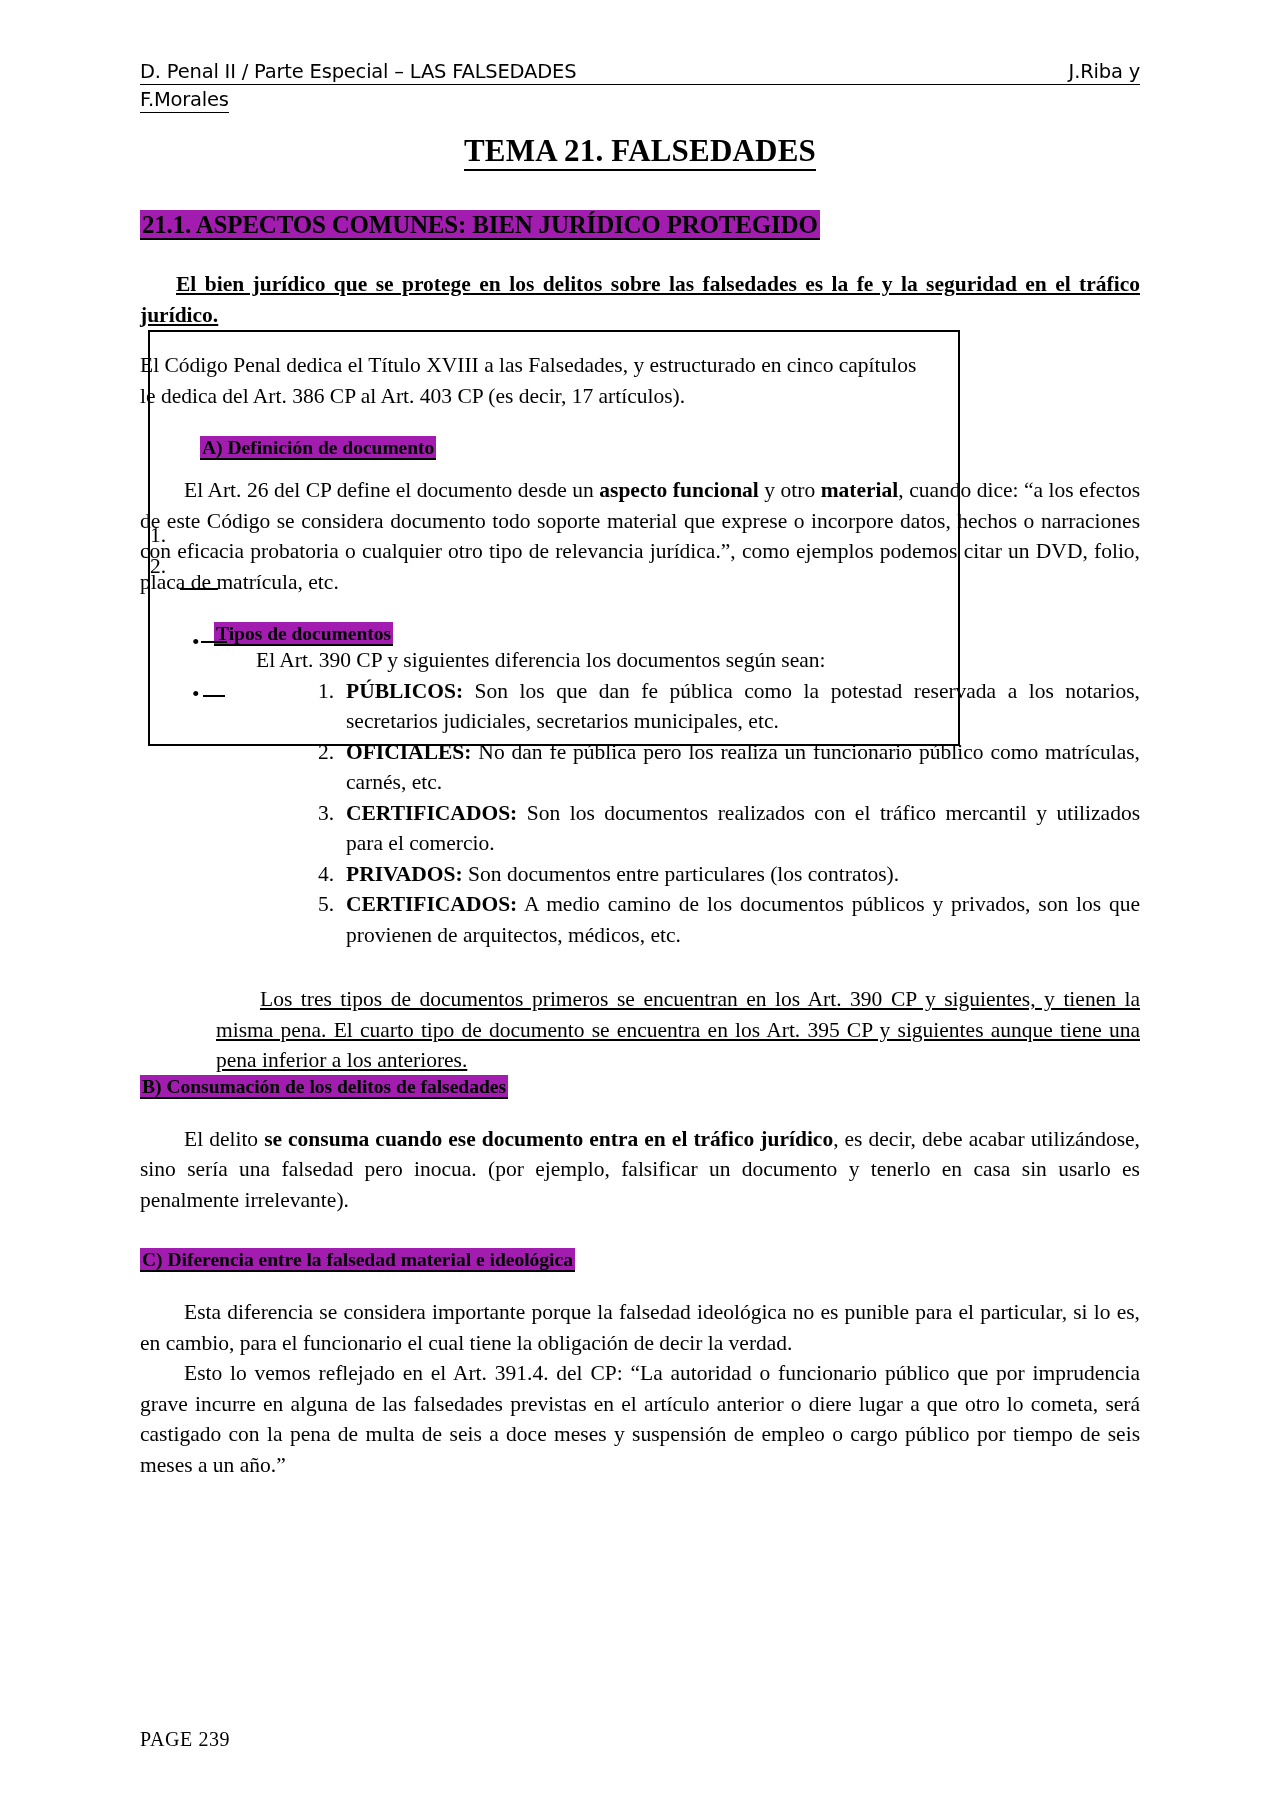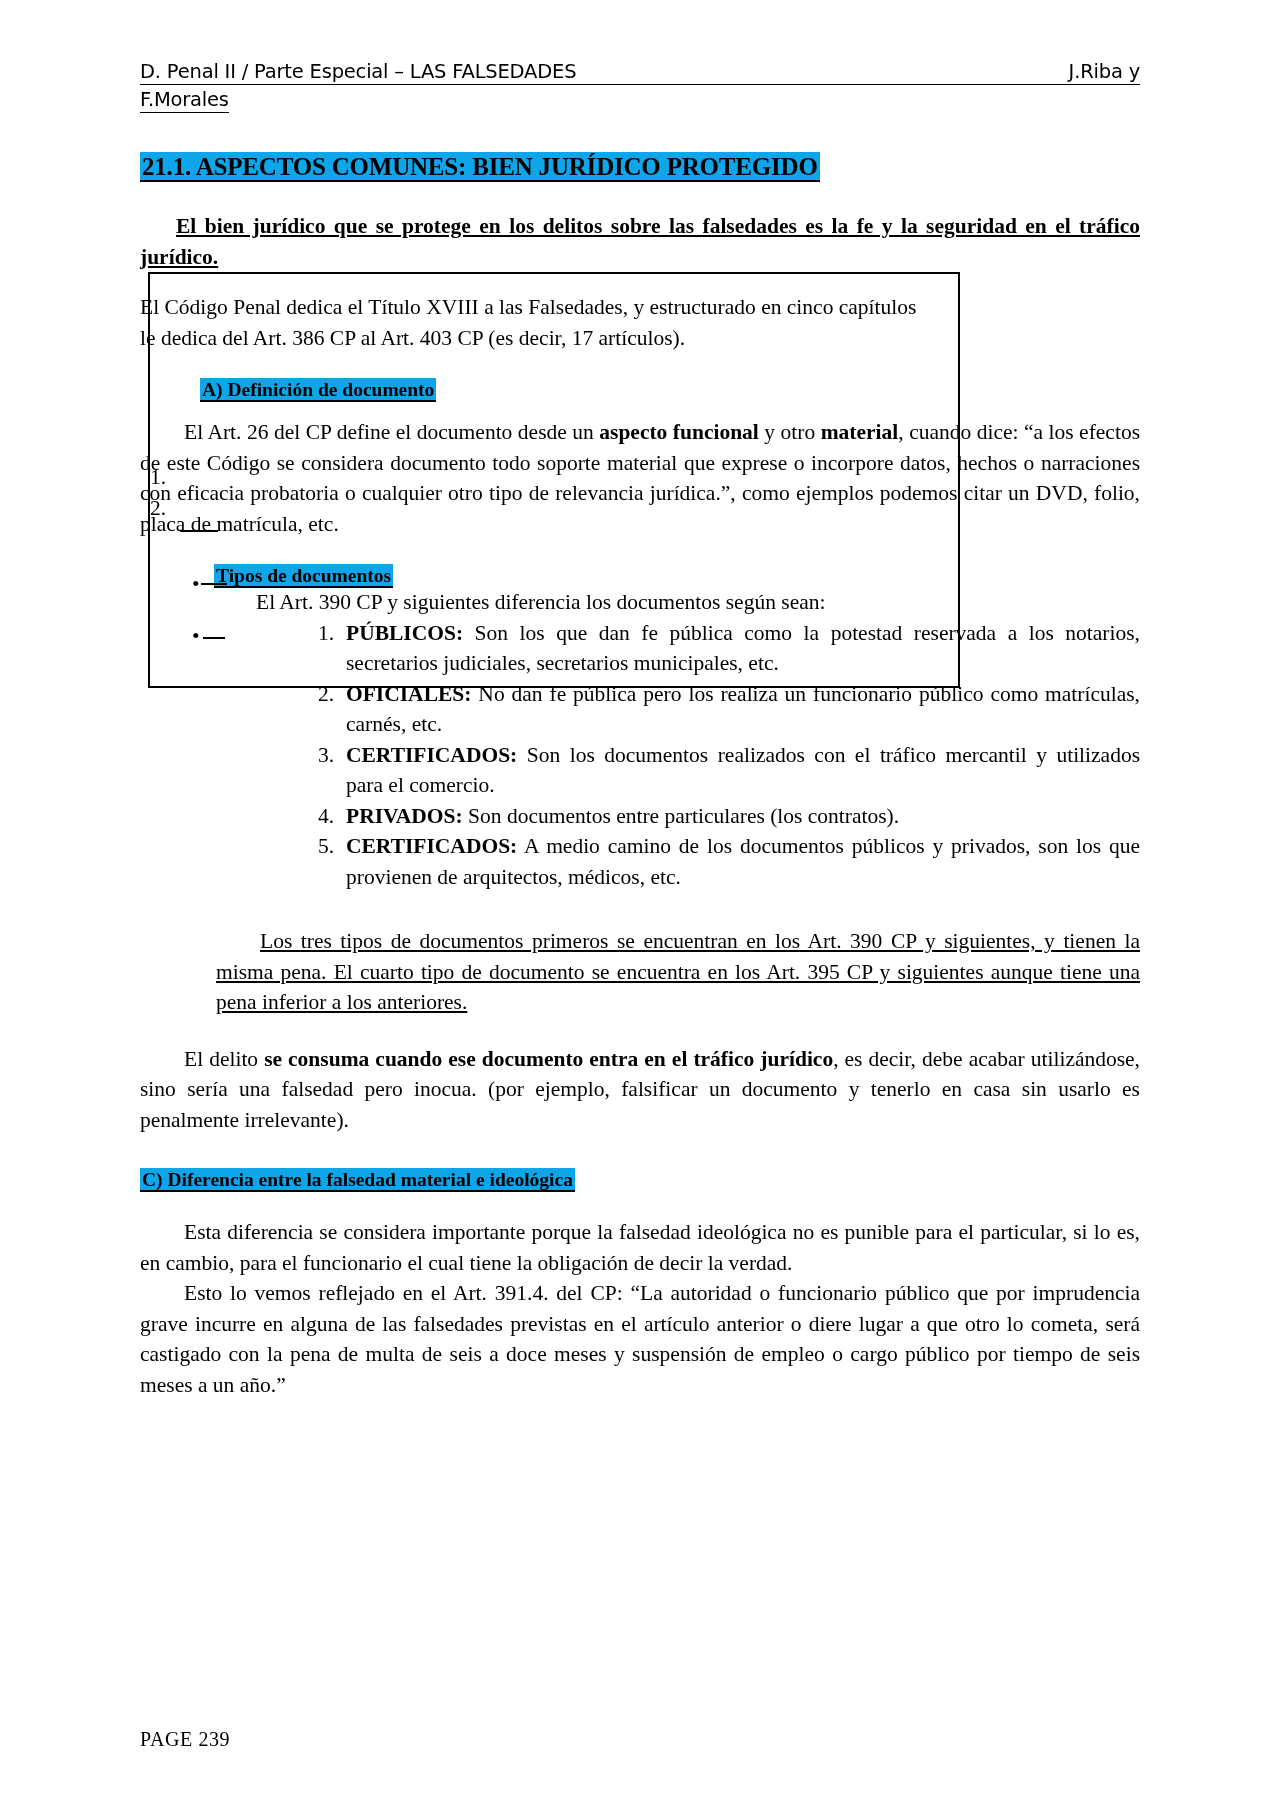--- a/index.html
+++ b/index.html
@@ -57,21 +57,21 @@
     margin-top: 22px;
     letter-spacing: 0.2px;
   }
   .doc-title span {
     border-bottom: 2.2px solid #000;
     padding-bottom: 1px;
   }
 
   
   .hl {
-    background: #0ea5e9;
+    background: #a21caf;
     font-weight: bold;
     display: inline;
     box-decoration-break: clone;
     -webkit-box-decoration-break: clone;
     border-bottom: 2.2px solid #000;
     padding: 1px 2px 0 2px;
   }
   .h-section {
     margin-top: 42px;
     font-size: 25px;
@@ -235,20 +235,23 @@
   <div class="doc-header">
     <div class="hdr-row">
       <span class="hdr-left">D. Penal II / Parte Especial – LAS FALSEDADES</span>
       <span class="hdr-right">J.Riba y</span>
     </div>
     <div class="hdr-second">
       <span>F.Morales</span>
     </div>
   </div>
 
+  <div class="doc-title">
+    <span>TEMA 21. FALSEDADES</span>
+  </div>
 
   <div class="h-section">
     <span class="hl">21.1. ASPECTOS COMUNES: BIEN JURÍDICO PROTEGIDO</span>
   </div>
 
   <p class="lead">El bien jurídico que se protege en los delitos sobre las falsedades es la fe y la seguridad en el tráfico jurídico.</p>
 
   <div class="boxwrap">
 
     <div class="codebox"></div>
@@ -292,20 +295,23 @@
     <li><span class="u-bold">OFICIALES:</span><span> No dan fe pública pero los realiza un funcionario público como matrículas, carnés, etc.</span></li>
     <li><span class="u-bold">CERTIFICADOS:</span><span> Son los documentos realizados con el tráfico mercantil y utilizados para el comercio.</span></li>
     <li><span class="u-bold">PRIVADOS:</span><span> Son documentos entre particulares (los contratos).</span></li>
     <li><span class="u-bold">CERTIFICADOS:</span><span> A medio camino de los documentos públicos y privados, son los que provienen de arquitectos, médicos, etc.</span></li>
   </ol>
 
   <div class="spacer-lg"></div>
 
   <p class="indent" style="padding-left:76px;text-decoration:underline;">Los tres tipos de documentos primeros se encuentran en los Art. 390 CP y siguientes, y tienen la misma pena. El cuarto tipo de documento se encuentra en los Art. 395 CP y siguientes aunque tiene una pena inferior a los anteriores.</p>
 
+  <div class="h-sub">
+    <span class="hl">B) Consumación de los delitos de falsedades</span>
+  </div>
 
   <div class="spacer-md"></div>
 
   <p class="indent"><span>El delito </span><span class="bold">se consuma cuando ese documento entra en el tráfico jurídico</span><span>, es decir, debe acabar utilizándose, sino sería una falsedad pero inocua. (por ejemplo, falsificar un documento y tenerlo en casa sin usarlo es penalmente irrelevante).</span></p>
 
   <div class="spacer-lg"></div>
 
   <div class="h-sub">
     <span class="hl">C) Diferencia entre la falsedad material e ideológica</span>
   </div>

